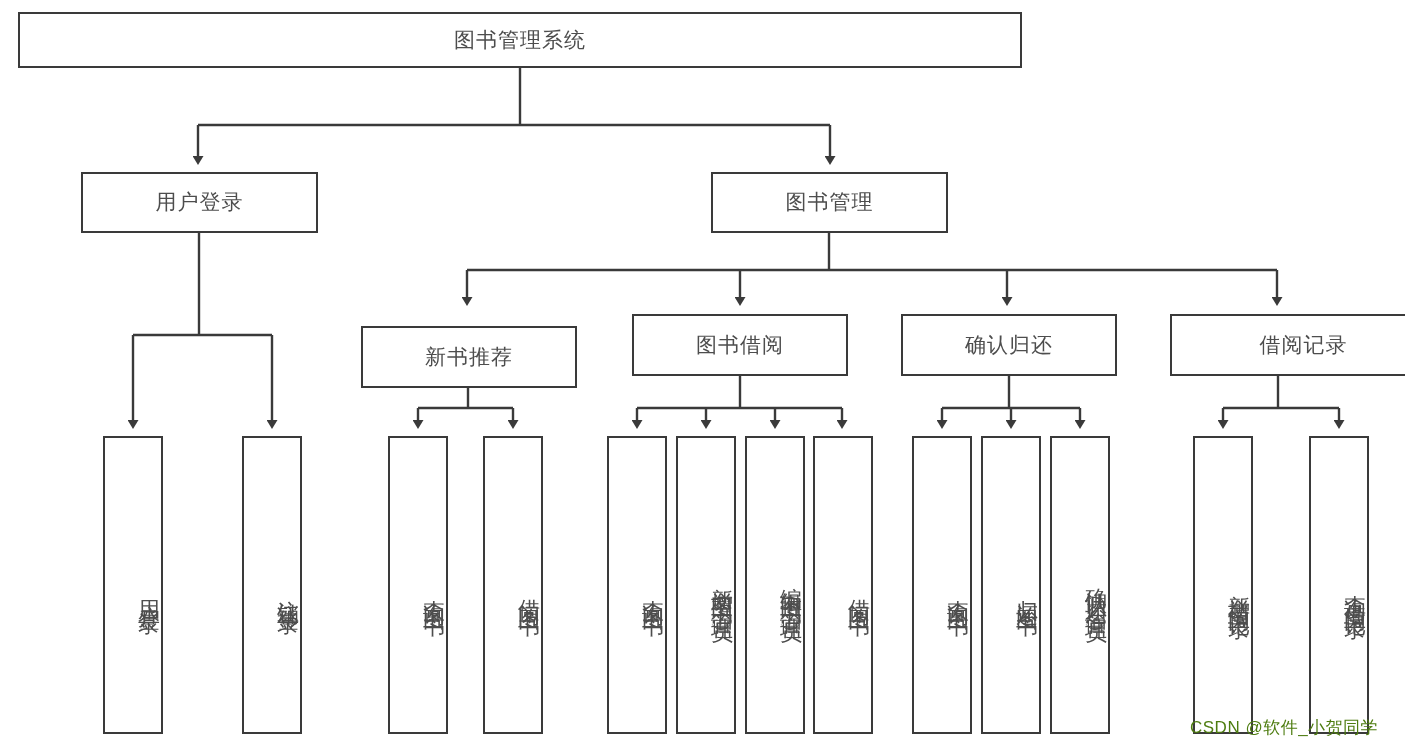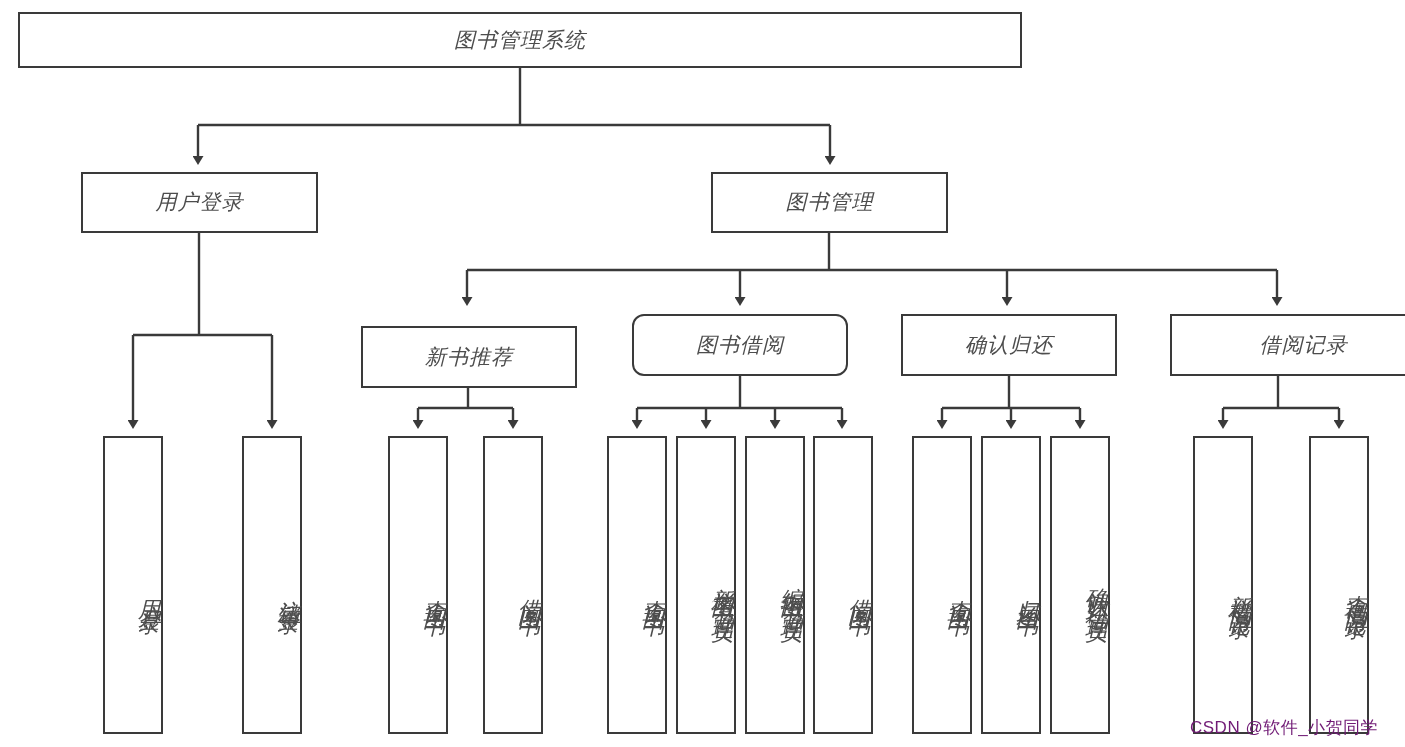--- a/index.html
+++ b/index.html
@@ -45,28 +45,27 @@
     font-size: 22px;
     padding-top: 14px;
     align-items: flex-start;
     justify-content: center;
     letter-spacing: 5px;
   }
   .node-label {
     display: block;
     white-space: pre;
     line-height: 1.05;
-    font-style: italic;
   }
   .node.vert .node-label {
     white-space: normal;
   }
   .watermark {
     position: absolute;
-    color: #701a75;
+    color: #4d7c0f;
     font-size: 17px;
     letter-spacing: 0.5px;
     white-space: nowrap;
     user-select: none;
   }
 </style>
 </head>
 <body>
 
 <div id="canvas">
@@ -128,21 +127,21 @@
   <div class="node horiz" style="left:81px; top:172px; width:237px; height:61px;">
     <span class="node-label">用户登录</span>
   </div>
   <div class="node horiz" style="left:711px; top:172px; width:237px; height:61px;">
     <span class="node-label">图书管理</span>
   </div>
 
   <div class="node horiz" style="left:361px; top:314px; width:216px; height:62px;margin-top:12px;">
     <span class="node-label">新书推荐</span>
   </div>
-  <div class="node horiz" style="left:632px; top:314px; width:216px; height:62px;border-radius:12px;">
+  <div class="node horiz" style="left:632px; top:314px; width:216px; height:62px;">
     <span class="node-label">图书借阅</span>
   </div>
   <div class="node horiz" style="left:901px; top:314px; width:216px; height:62px;">
     <span class="node-label">确认归还</span>
   </div>
   <div class="node horiz" style="left:1170px; top:314px; width:255px; height:62px;padding-left:12px;">
     <span class="node-label">借阅记录</span>
   </div>
 
   <div class="node vert" style="left:103px; top:436px; width:60px; height:298px;">

